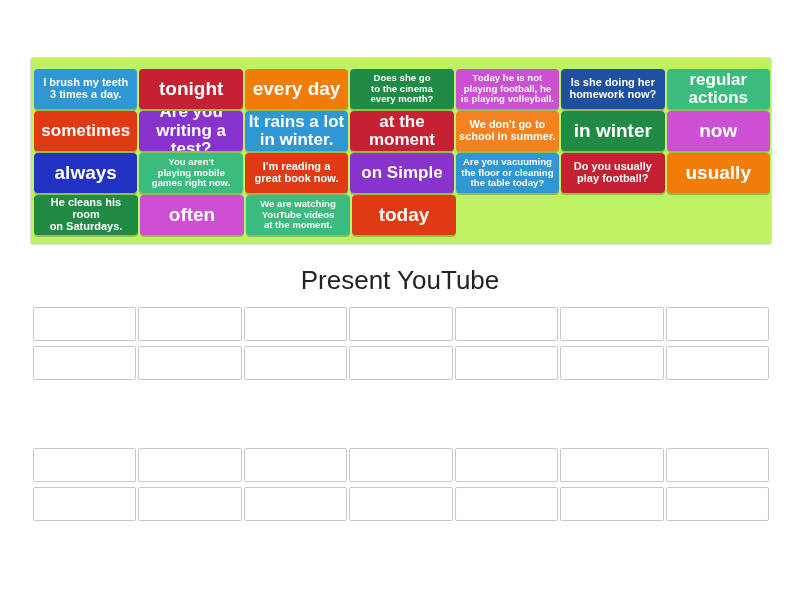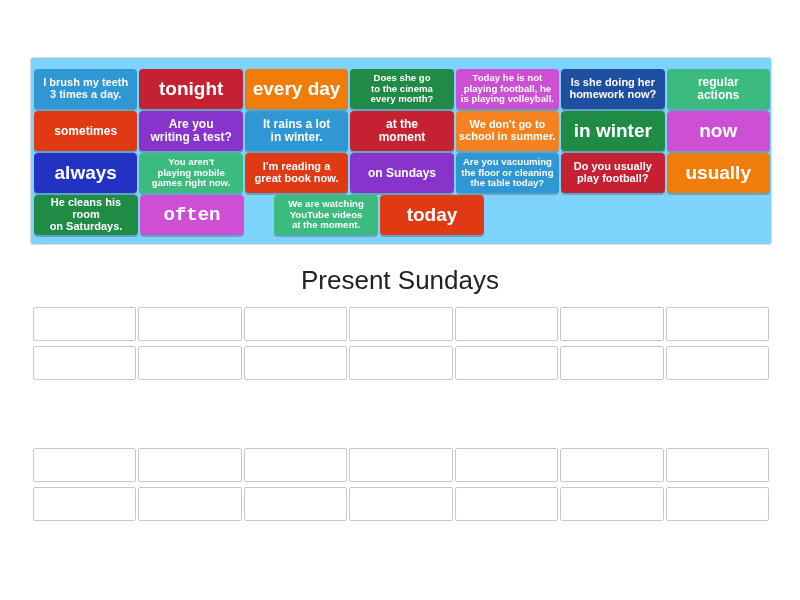--- a/index.html
+++ b/index.html
@@ -22,21 +22,21 @@
 
   
   .pool {
     position: absolute;
     left: 30px;
     top: 57px;
     width: 742px;
     height: 188px;
     border: 1px solid #dcdcdc;
     border-radius: 3px;
-    background: #7dd3fc;
+    background: #bef264;
     padding: 4px;
   }
 
   .pool-rows {
     position: absolute;
     left: 3px;
     top: 11px;
     width: 736px;
   }
 
@@ -67,21 +67,21 @@
     -webkit-font-smoothing: antialiased;
   }
   .tile .txt {
     display: block;
     width: 100%;
     white-space: pre-line;
   }
 
   
   .fs-big   { font-size: 19px; }
-  .fs-mid   { font-size: 12px; }
+  .fs-mid   { font-size: 17px; }
   .fs-small { font-size: 11px; }
   .fs-xsmall{ font-size: 9.6px; }
 
   
   .heading {
     position: absolute;
     width: 800px;
     text-align: center;
     font-size: 26px;
     font-weight: 400;
@@ -186,56 +186,56 @@
           <div class="tile" style="background: rgb(59, 187, 126);">
             <span class="txt fs-xsmall">You aren't
 playing mobile
 games right now.</span>
           </div>
           <div class="tile" style="background: rgb(224, 58, 20);">
             <span class="txt fs-small">I'm reading a
 great book now.</span>
           </div>
           <div class="tile" style="background: rgb(135, 51, 204);">
-            <span class="txt fs-mid">on Sundays</span>
+            <span class="txt fs-mid">on Simple</span>
           </div>
           <div class="tile" style="background: rgb(46, 151, 212);">
             <span class="txt fs-xsmall">Are you vacuuming
 the floor or cleaning
 the table today?</span>
           </div>
           <div class="tile" style="background: rgb(198, 32, 51);">
             <span class="txt fs-small">Do you usually
 play football?</span>
           </div>
           <div class="tile" style="background: rgb(240, 125, 10);">
             <span class="txt fs-big">usually</span>
           </div>
         </div>
         <div class="pool-row">
           <div class="tile" style="background: rgb(31, 139, 69);">
             <span class="txt fs-small">He cleans his room
 on Saturdays.</span>
           </div>
-          <div class="tile" style="background: rgb(204, 79, 212); font-family: Liberation Mono, monospace;">
+          <div class="tile" style="background: rgb(204, 79, 212);">
             <span class="txt fs-big">often</span>
           </div>
-          <div class="tile" style="background: rgb(59, 187, 126); margin-left: 28px;">
+          <div class="tile" style="background: rgb(59, 187, 126);">
             <span class="txt fs-xsmall">We are watching
 YouTube videos
 at the moment.</span>
           </div>
           <div class="tile" style="background: rgb(224, 58, 20);">
             <span class="txt fs-big">today</span>
           </div>
         </div>
       </div>
   </div>
 
-  <div class="heading" id="heading-simple">Present Sundays</div>
+  <div class="heading" id="heading-simple">Present YouTube</div>
 
   <div class="dropgroup" id="drops-simple">
       <div class="drop-row">
         <div class="dropzone"></div>
         <div class="dropzone"></div>
         <div class="dropzone"></div>
         <div class="dropzone"></div>
         <div class="dropzone"></div>
         <div class="dropzone"></div>
         <div class="dropzone"></div>

